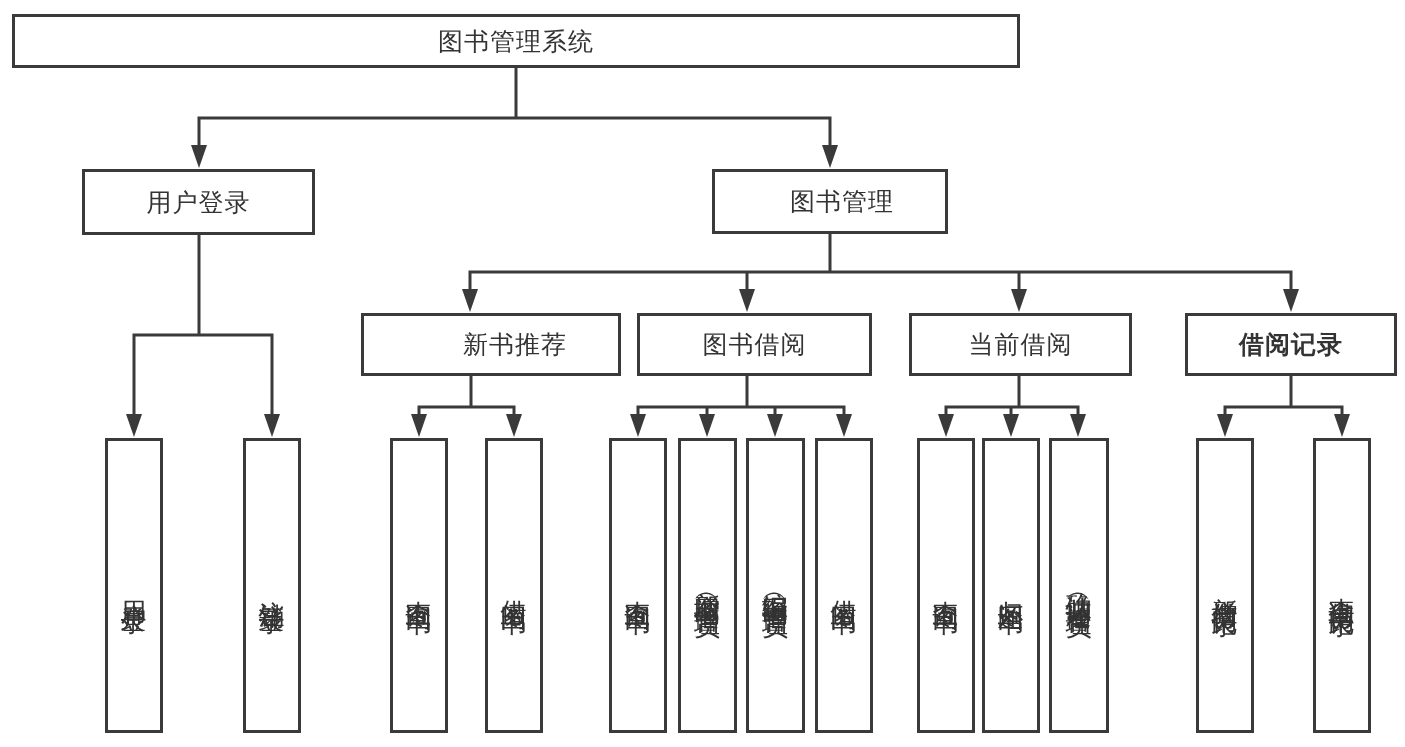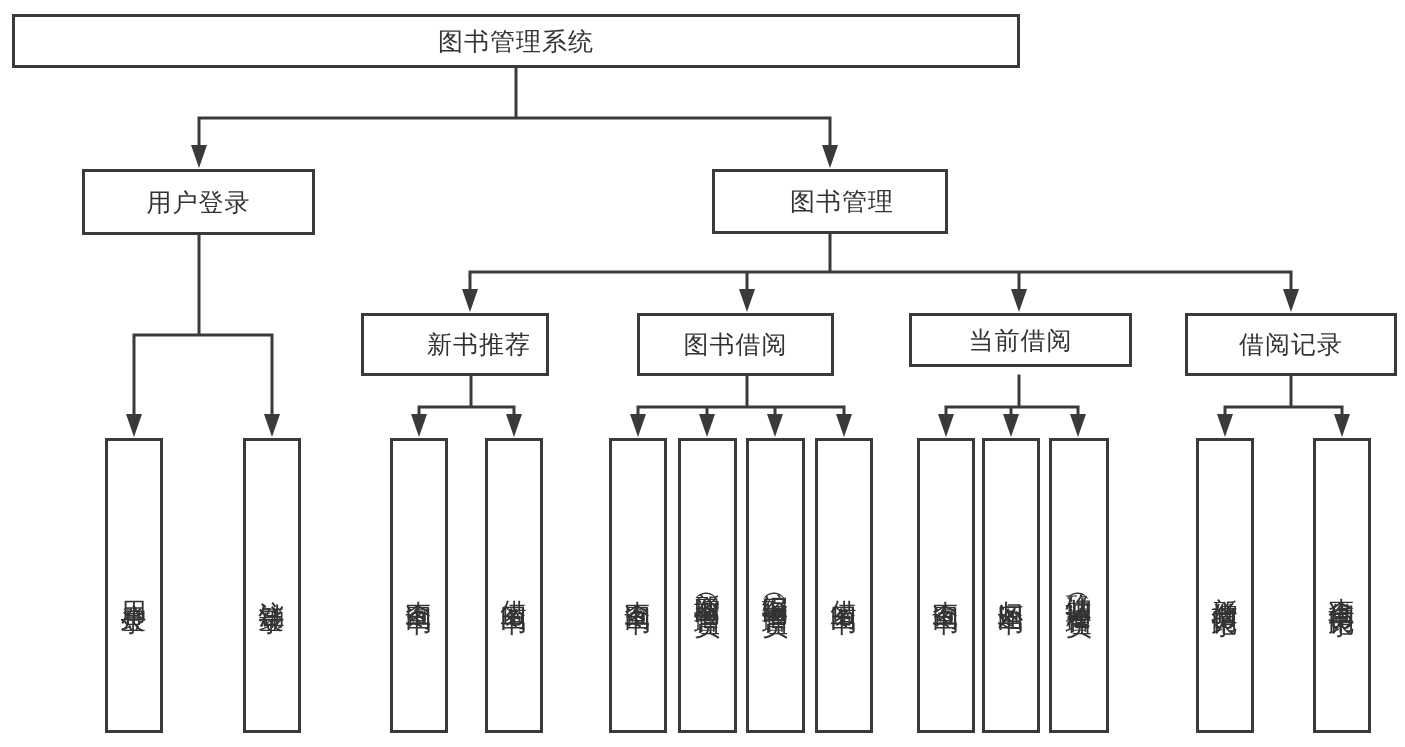--- a/index.html
+++ b/index.html
@@ -21,24 +21,24 @@
   }
   .node.h .lbl{font-size:25px;letter-spacing:1px;white-space:nowrap;}
   .node.v .lbl{
     writing-mode:vertical-rl;text-orientation:mixed;
     font-size:26px;letter-spacing:3px;line-height:1;
   }
   
   .b-root{left:12px;top:14px;width:1008px;height:54px;}
   .b-l2a{left:82px;top:169px;width:233px;height:66px;}
   .b-l2b{left:712px;top:169px;width:236px;height:65px;padding-left:24px;}
-  .b-l3a{left:361px;top:313px;width:188px;height:63px;padding-left:48px;}
-  .b-l3b{left:637px;top:313px;width:197px;height:63px;}
-  .b-l3c{left:909px;top:313px;width:223px;height:54px;}
-  .b-l3d{left:1185px;top:313px;width:212px;height:63px;}
+  .b-l3a{left:361px;top:313px;width:260px;height:63px;padding-left:48px;}
+  .b-l3b{left:637px;top:313px;width:235px;height:63px;}
+  .b-l3c{left:909px;top:313px;width:223px;height:63px;}
+  .b-l3d{left:1185px;top:313px;width:212px;height:63px;font-weight:bold;}
   
   .leaf{top:438px;width:58px;height:295px;}
   .b-v1{left:105px;}  .b-v2{left:243px;}
   .b-v3{left:390px;}  .b-v4{left:485px;}
   .b-v5{left:609px;}  .b-v6{left:678px;width:59px;}
   .b-v7{left:746px;width:59px;}  .b-v8{left:815px;}
   .b-v9{left:917px;}  .b-v10{left:982px;}
   .b-v11{left:1049px;width:60px;}
   .b-v12{left:1196px;} .b-v13{left:1313px;}
   .watermark{

